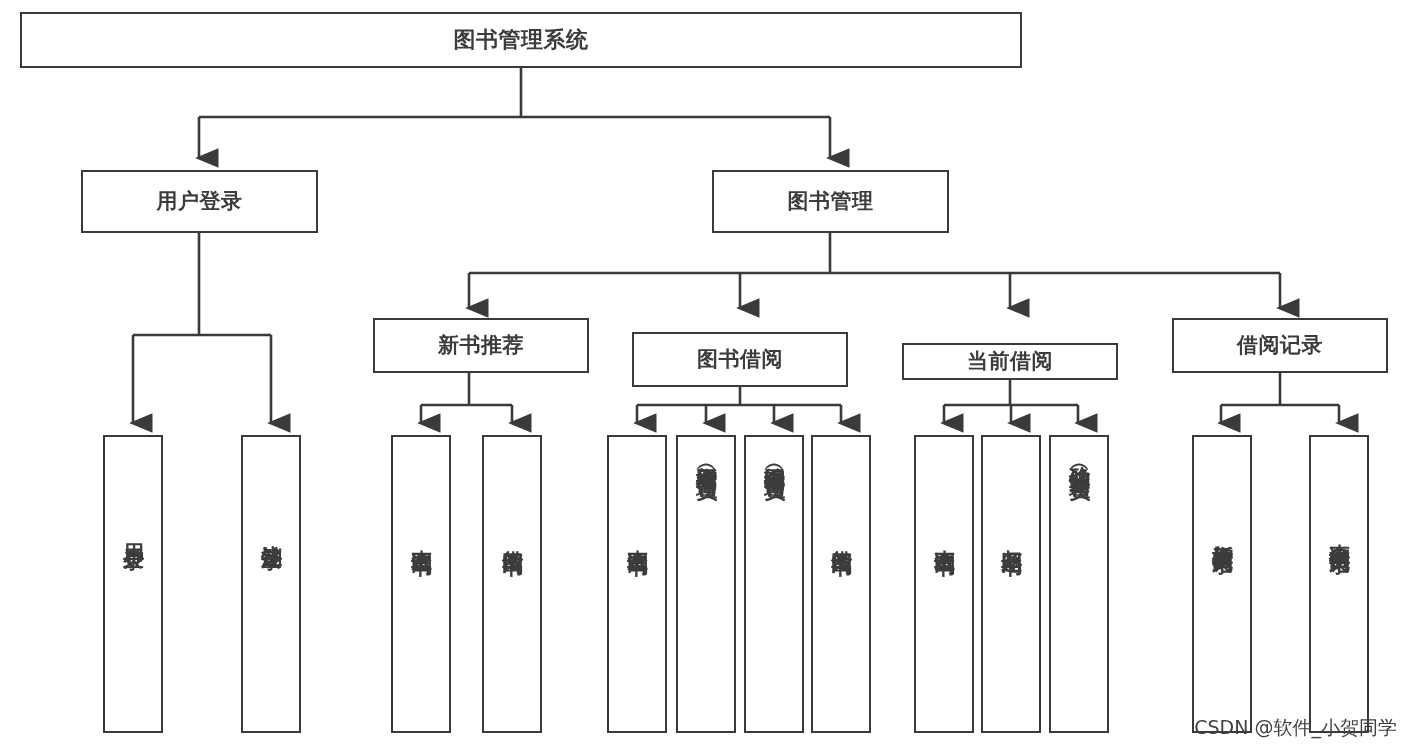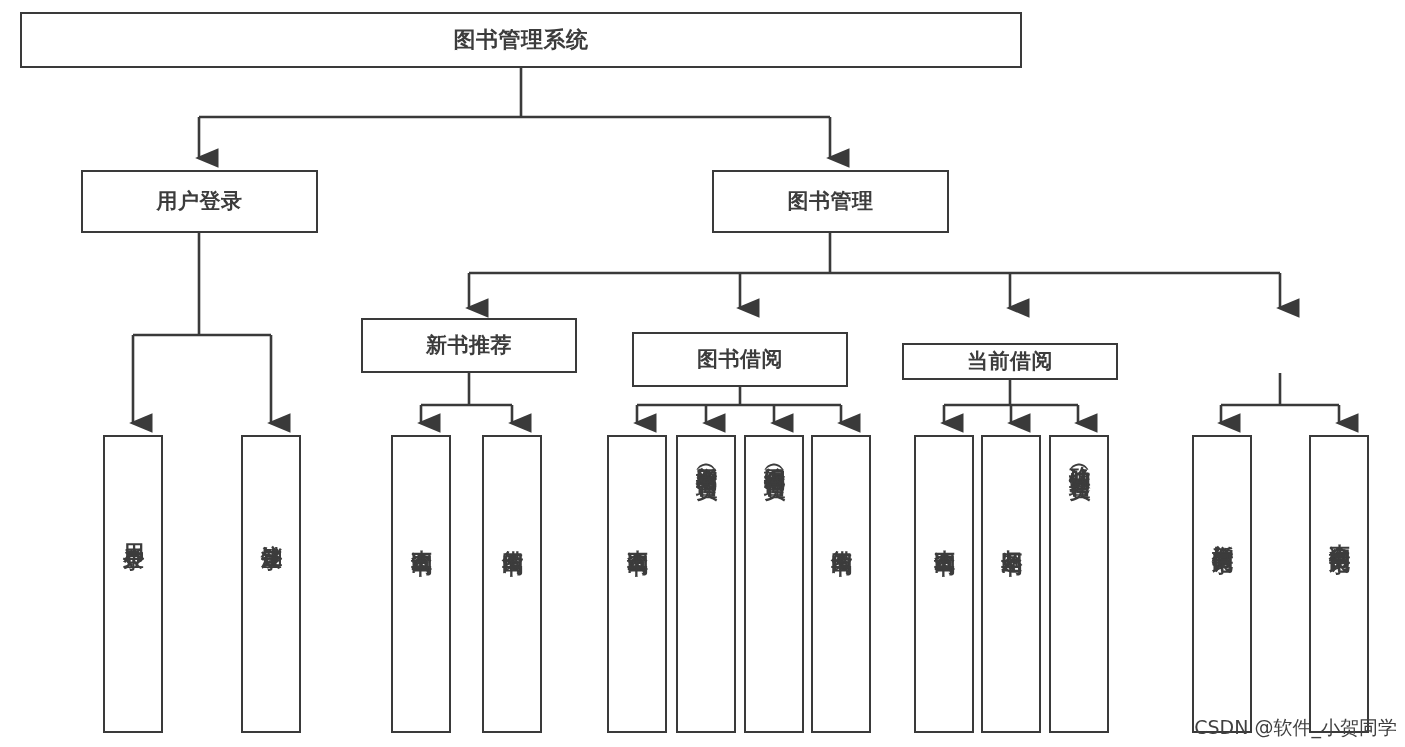--- a/index.html
+++ b/index.html
@@ -145,29 +145,32 @@
     <span class="node-label">图书管理系统</span>
   </div>
 
   <div class="node horiz" style="left:81px; top:170px; width:237px; height:63px;">
     <span class="node-label">用户登录</span>
   </div>
   <div class="node horiz" style="left:712px; top:170px; width:237px; height:63px;">
     <span class="node-label">图书管理</span>
   </div>
 
-  <div class="node horiz" style="left:361px; top:318px; width:216px; height:55px;">
+  <div class="node horiz" style="left:373px; top:318px; width:216px; height:55px;">
     <span class="node-label">新书推荐</span>
   </div>
   <div class="node horiz" style="left:632px; top:332px; width:216px; height:55px;">
     <span class="node-label">图书借阅</span>
   </div>
   <div class="node horiz" style="left:902px; top:318px; width:216px; height:37px;margin-top:25px;">
     <span class="node-label">当前借阅</span>
   </div>
+  <div class="node horiz" style="left:1172px; top:318px; width:216px; height:55px;">
+    <span class="node-label">借阅记录</span>
+  </div>
 
   <div class="node vert mid" style="left:103px; top:435px; width:60px; height:298px;">
     <span class="node-label">用户登录</span>
   </div>
   <div class="node vert mid" style="left:241px; top:435px; width:60px; height:298px;">
     <span class="node-label">注销登录</span>
   </div>
 
   <div class="node vert mid4" style="left:391px; top:435px; width:60px; height:298px;">
     <span class="node-label">查询图书</span>

